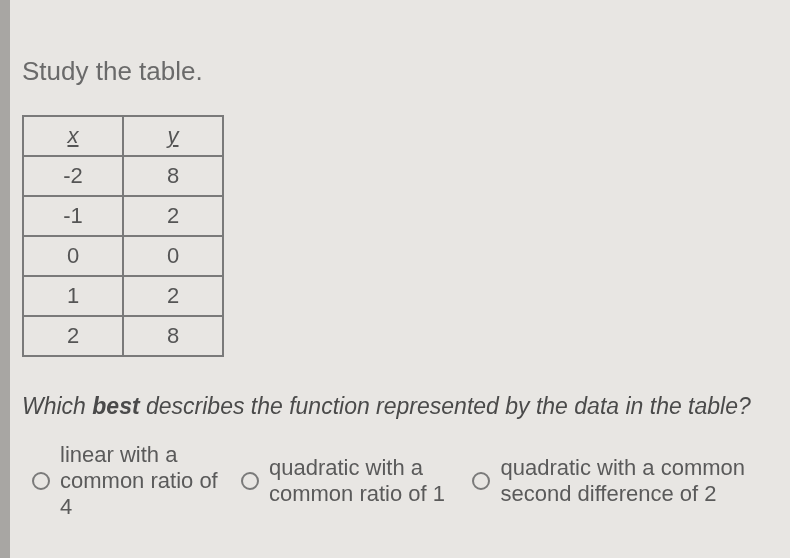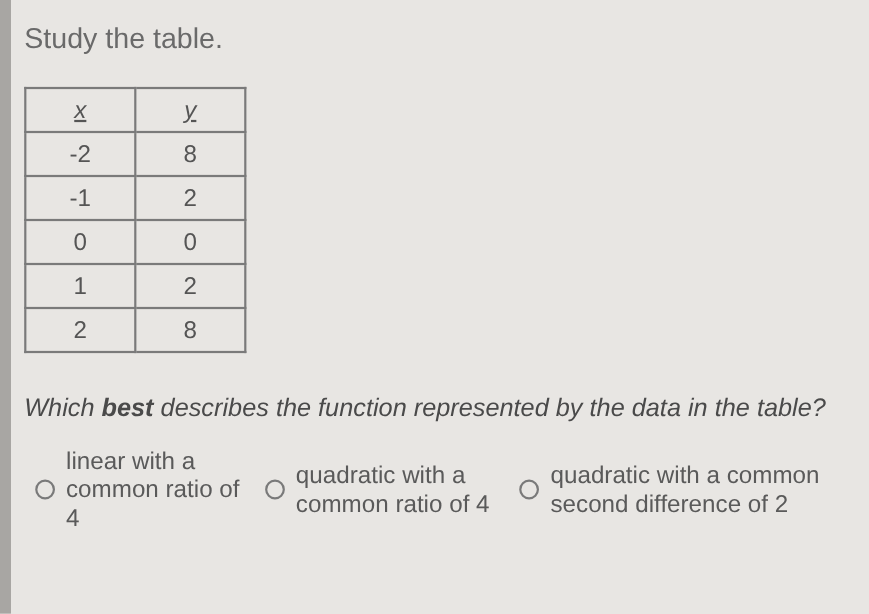--- a/index.html
+++ b/index.html
@@ -19,20 +19,21 @@
     .left-edge {
       position: absolute;
       left: 0;
       top: 0;
       bottom: 0;
       width: 10px;
       background: #a8a6a3;
     }
     .content {
       margin-left: 8px;
+      margin-top: 36px;
     }
     .heading {
       font-size: 26px;
       color: #6a6a6a;
       margin-bottom: 28px;
       font-weight: normal;
     }
     table.data-table {
       border-collapse: collapse;
       margin-bottom: 36px;
@@ -129,21 +130,21 @@
     <span>Which </span><span class="bold">best</span><span> describes the function represented by the data in the table?</span>
   </div>
 
   <div class="options">
     <div class="option">
       <span class="radio-circle"></span>
       <span class="option-label">linear with a common ratio of 4</span>
     </div>
     <div class="option">
       <span class="radio-circle"></span>
-      <span class="option-label">quadratic with a common ratio of 4</span>
+      <span class="option-label">quadratic with a common ratio of 1</span>
     </div>
     <div class="option">
       <span class="radio-circle"></span>
       <span class="option-label">quadratic with a common second difference of 2</span>
     </div>
   </div>
 
 </div>
 
 </body></html>

